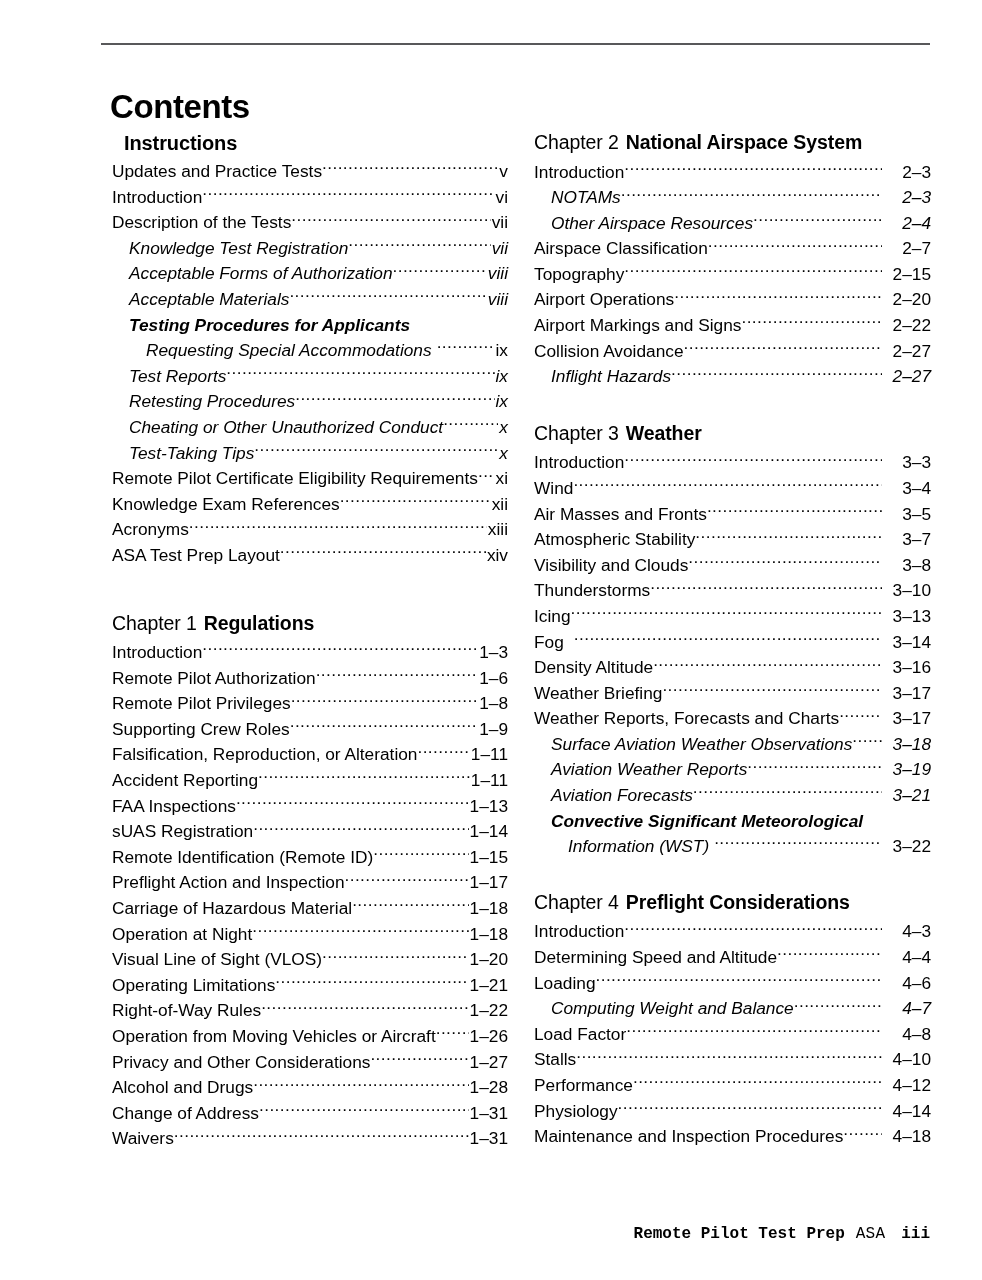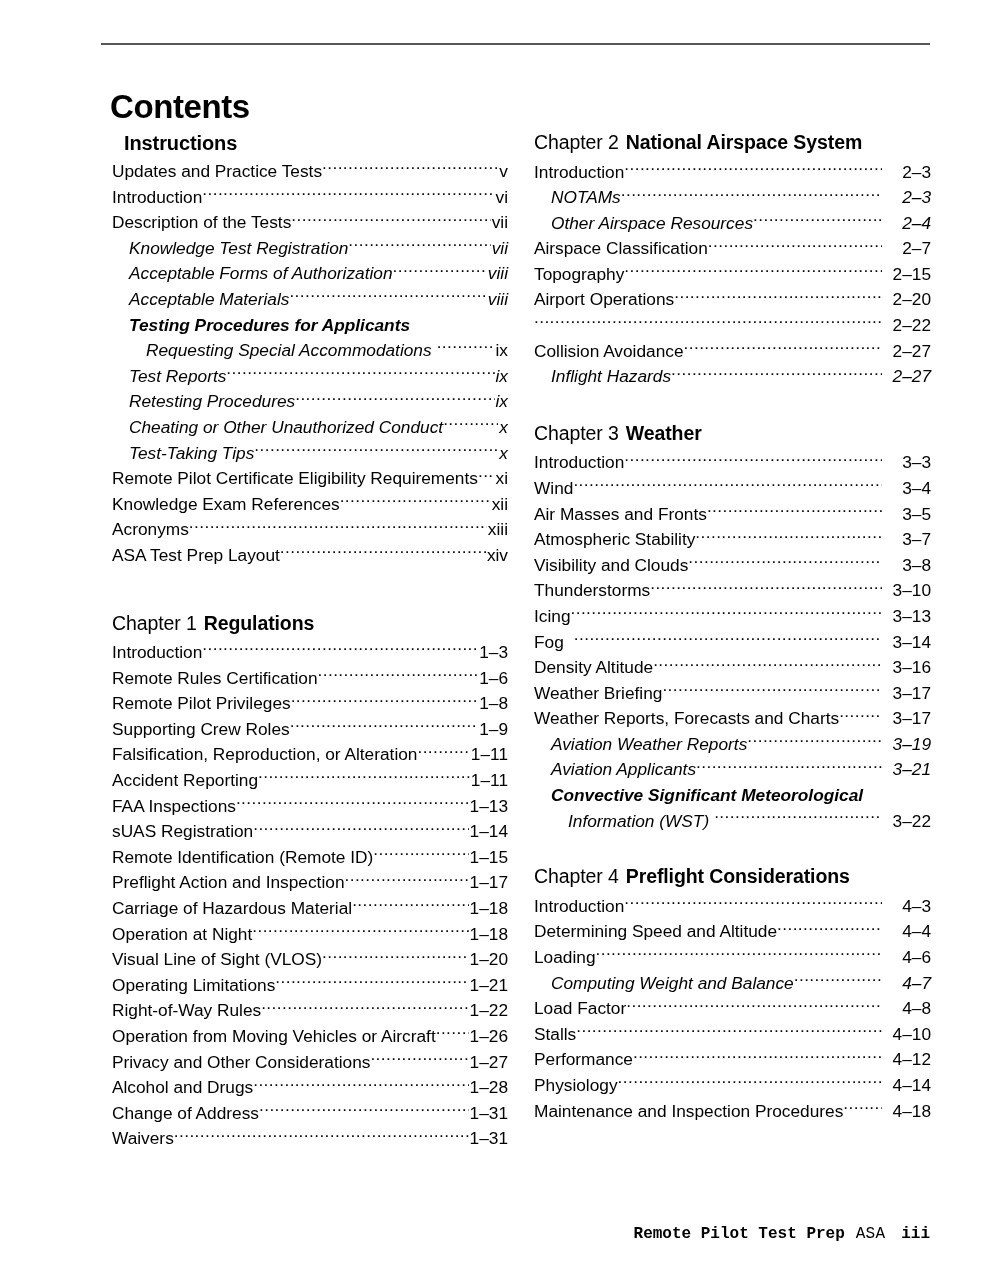--- a/index.html
+++ b/index.html
@@ -271,21 +271,21 @@
         <div class="chap-head">
           <span class="chap-num">Chapter 1</span><span class="chap-name">Regulations</span>
         </div>
         <div class="toc-list">
             <div class="row">
               <span class="label">Introduction</span>
               <span class="dots"></span>
               <span class="pg">1–3</span>
             </div>
             <div class="row">
-              <span class="label">Remote Rules Certification</span>
+              <span class="label">Remote Pilot Authorization</span>
               <span class="dots"></span>
               <span class="pg">1–6</span>
             </div>
             <div class="row">
               <span class="label">Remote Pilot Privileges</span>
               <span class="dots"></span>
               <span class="pg">1–8</span>
             </div>
             <div class="row">
               <span class="label">Supporting Crew Roles</span>
@@ -408,20 +408,21 @@
               <span class="label">Topography</span>
               <span class="dots"></span>
               <span class="pg">2–15</span>
             </div>
             <div class="row">
               <span class="label">Airport Operations</span>
               <span class="dots"></span>
               <span class="pg">2–20</span>
             </div>
             <div class="row">
+              <span class="label">Airport Markings and Signs</span>
               <span class="dots"></span>
               <span class="pg">2–22</span>
             </div>
             <div class="row">
               <span class="label">Collision Avoidance</span>
               <span class="dots"></span>
               <span class="pg">2–27</span>
             </div>
             <div class="row lvl2">
               <span class="label">Inflight Hazards</span>
@@ -487,26 +488,31 @@
               <span class="label">Weather Briefing</span>
               <span class="dots"></span>
               <span class="pg">3–17</span>
             </div>
             <div class="row">
               <span class="label">Weather Reports, Forecasts and Charts</span>
               <span class="dots"></span>
               <span class="pg">3–17</span>
             </div>
             <div class="row lvl2">
+              <span class="label">Surface Aviation Weather Observations</span>
+              <span class="dots"></span>
+              <span class="pg">3–18</span>
+            </div>
+            <div class="row lvl2">
               <span class="label">Aviation Weather Reports</span>
               <span class="dots"></span>
               <span class="pg">3–19</span>
             </div>
             <div class="row lvl2">
-              <span class="label">Aviation Applicants</span>
+              <span class="label">Aviation Forecasts</span>
               <span class="dots"></span>
               <span class="pg">3–21</span>
             </div>
             <div class="multi">
               <span class="first">Convective Significant Meteorological</span>
               <span class="second">
                 <span class="label">Information (WST)</span>
                 <span class="dots"></span>
                 <span class="pg">3–22</span>
               </span>

